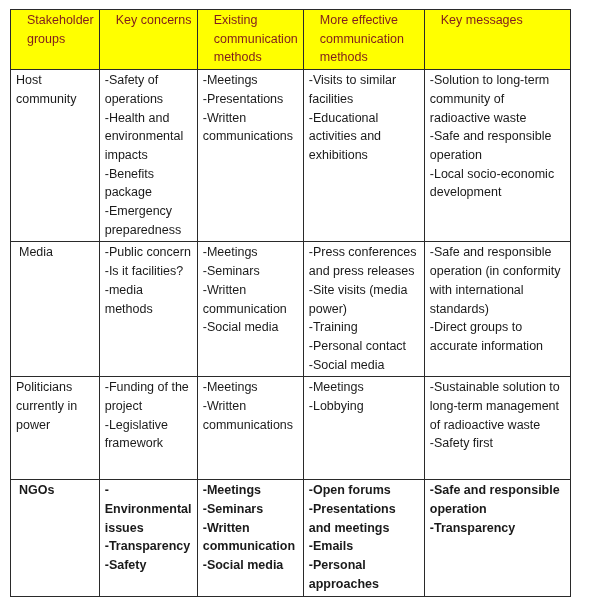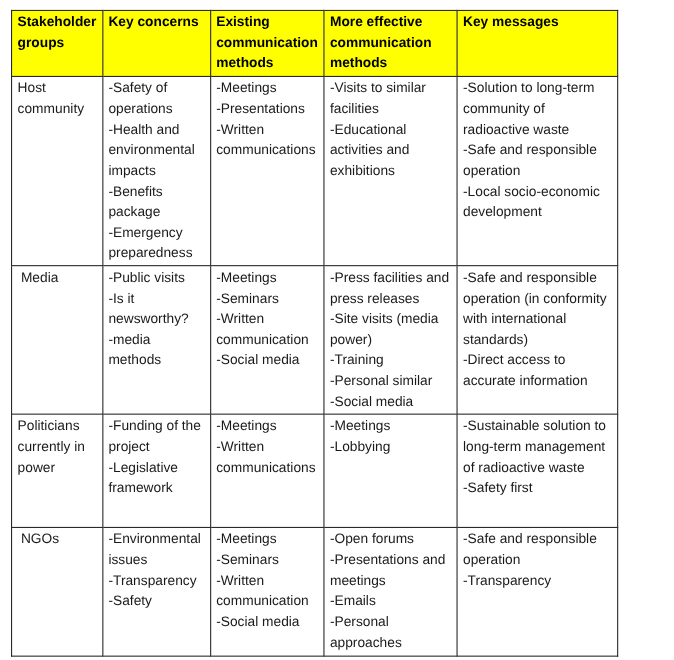--- a/index.html
+++ b/index.html
@@ -13,34 +13,35 @@
     border: 1.5px solid #2a2a2a;
   }
   .tbl th, .tbl td {
     border: 1px solid #2a2a2a;
     vertical-align: top;
     text-align: left;
     padding: 1px 5px 2px 5px;
   }
   .tbl th {
     background: #ffff00;
-    font-weight: bold;
-    color: #000000;
+    font-weight: normal;
+    color: #7f1d1d;
+    padding-left: 16px;
   }
   .tbl td .line { display: block; white-space: normal; }
   .c1 { width: 73px; }
   .c2 { width: 98px; }
   .c3 { width: 98px; }
   .c4 { width: 121px; }
   .c5 { width: 146px; }
   tr.h { height: 58px; }
   tr.r1 { height: 146px; }
   tr.r2 { height: 132px; }
   tr.r3 { height: 103px; }
-  tr.r4 { height: 115px; }
+  tr.r4 { height: 115px; font-weight: bold; }
   .indent { padding-left: 8px !important; }
 </style>
 </head>
 <body>
 
 <table class="tbl">
   <colgroup>
     <col class="c1">
       <col class="c2">
       <col class="c3">
@@ -80,40 +81,40 @@
           <span class="line">-Solution to long-term community of radioactive waste</span>
           <span class="line">-Safe and responsible operation</span>
           <span class="line">-Local socio-economic development</span>
         </td>
   </tr>
       <tr class="r2">
     <td class="indent">
           <span class="line">Media</span>
         </td>
     <td>
-          <span class="line">-Public visits</span>
-          <span class="line">-Is it newsworthy?</span>
+          <span class="line">-Public concern</span>
+          <span class="line">-Is it facilities?</span>
           <span class="line">-media methods</span>
         </td>
     <td>
           <span class="line">-Meetings</span>
           <span class="line">-Seminars</span>
           <span class="line">-Written communication</span>
           <span class="line">-Social media</span>
         </td>
     <td>
-          <span class="line">-Press facilities and press releases</span>
+          <span class="line">-Press conferences and press releases</span>
           <span class="line">-Site visits (media power)</span>
           <span class="line">-Training</span>
-          <span class="line">-Personal similar</span>
+          <span class="line">-Personal contact</span>
           <span class="line">-Social media</span>
         </td>
     <td>
           <span class="line">-Safe and responsible operation (in conformity with international standards)</span>
-          <span class="line">-Direct access to accurate information</span>
+          <span class="line">-Direct groups to accurate information</span>
         </td>
   </tr>
       <tr class="r3">
     <td>
           <span class="line">Politicians currently in power</span>
         </td>
     <td>
           <span class="line">-Funding of the project</span>
           <span class="line">-Legislative framework</span>
         </td>

